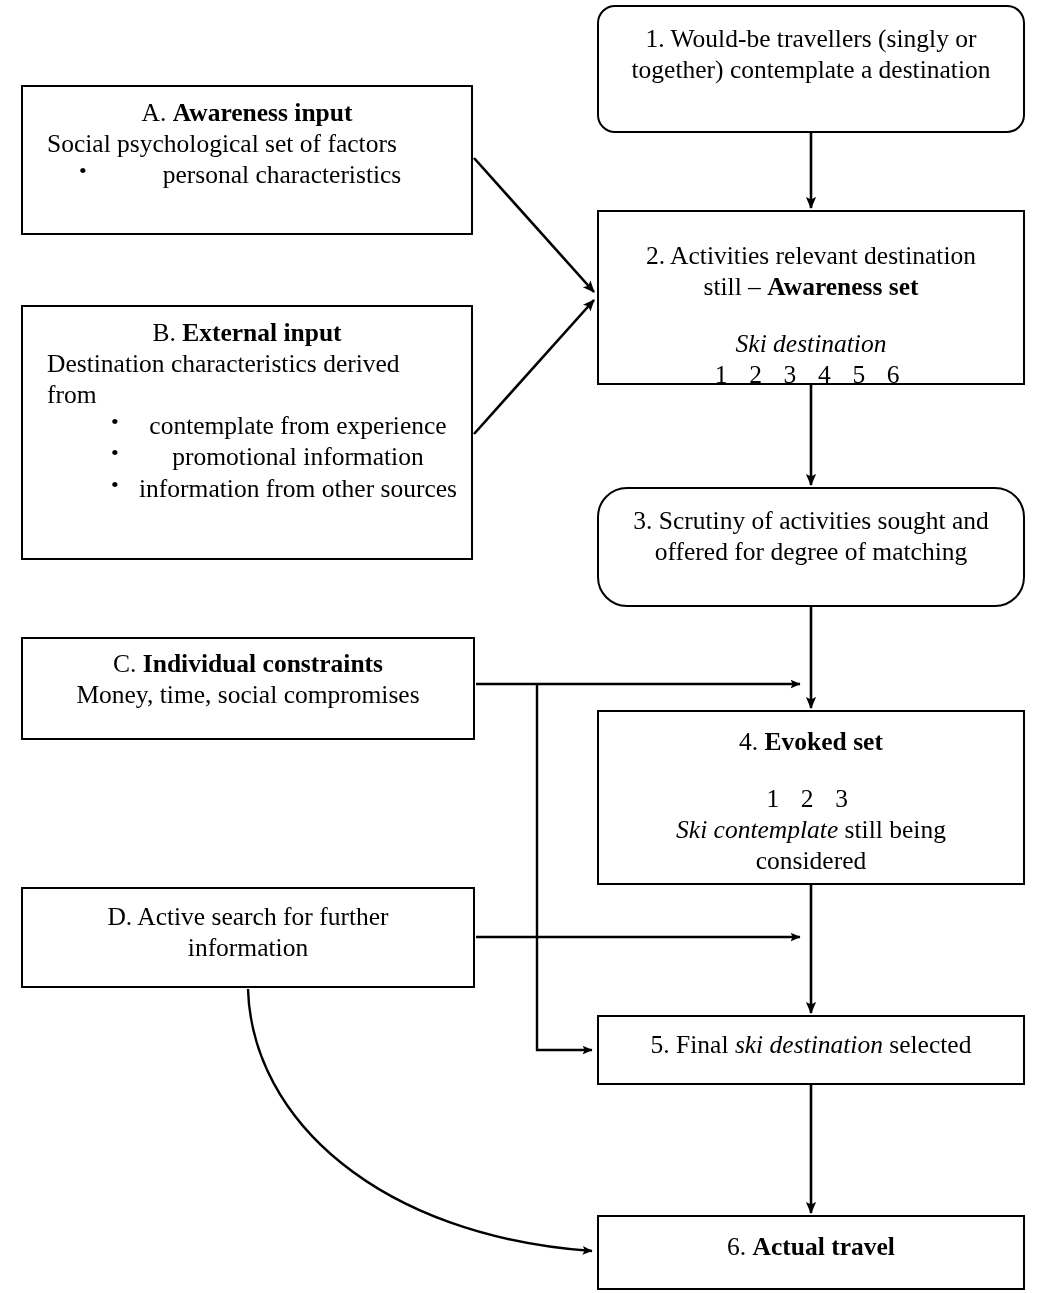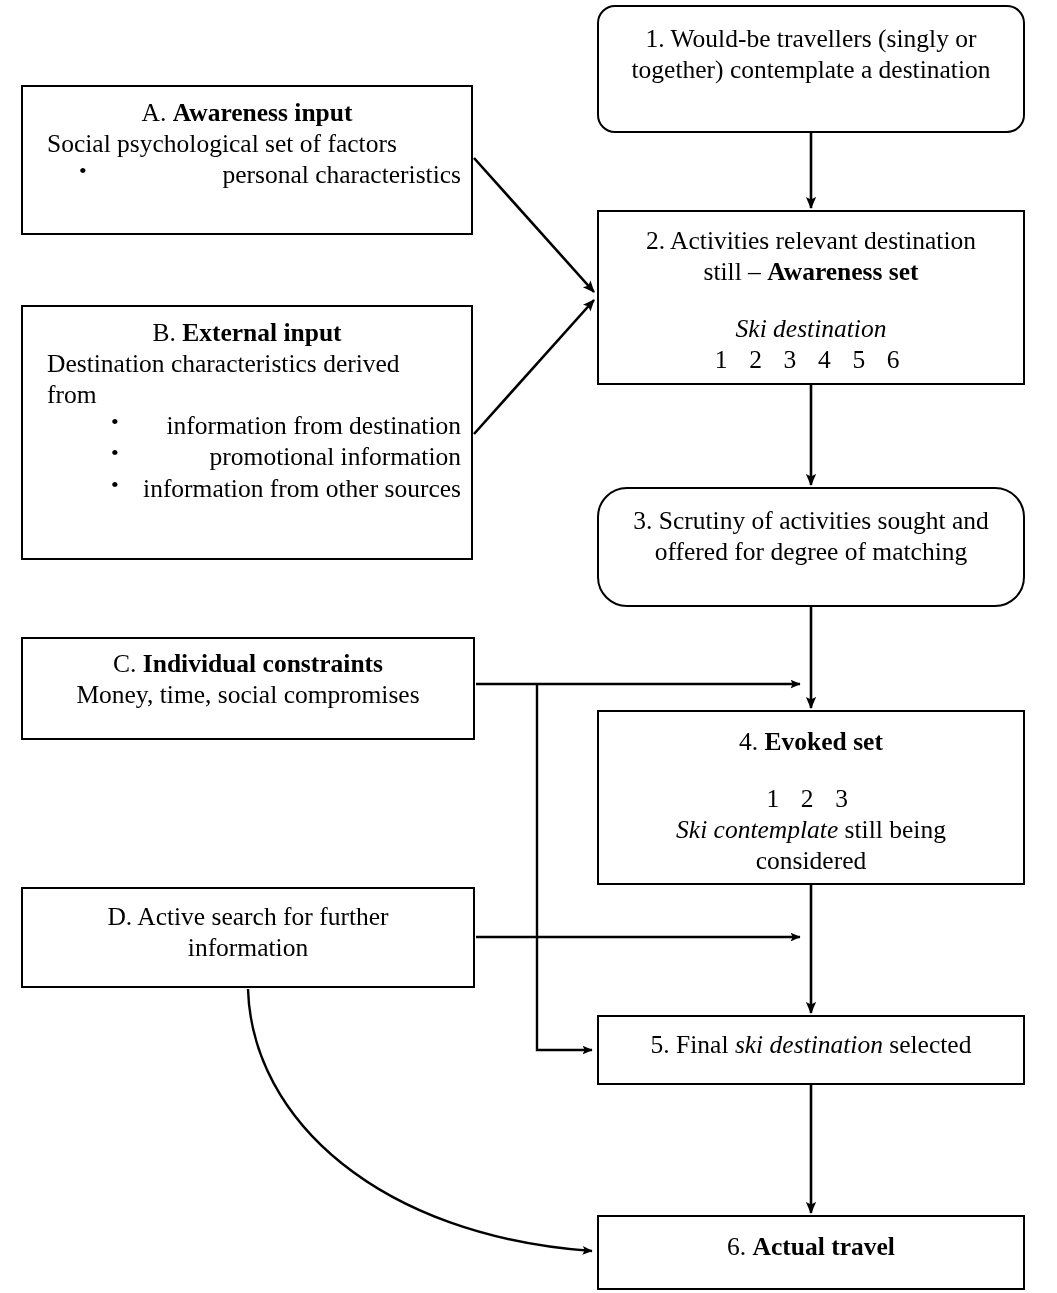--- a/index.html
+++ b/index.html
@@ -33,21 +33,21 @@
   .i { font-style: italic; }
   .lead {
     text-align: left;
     padding-left: 14px;
     padding-right: 8px;
   }
   ul.bl {
     list-style: none;
     margin: 0;
     padding: 0;
-    text-align: right;
+    text-align: center;
   }
   ul.bl.indent-a { padding-left: 42px; }
   ul.bl.indent-b { padding-left: 74px; }
   ul.bl li {
     position: relative;
     padding-left: 28px;
     line-height: 1.22;
   }
   ul.bl li::before {
     content: "\2022";
@@ -129,21 +129,21 @@
   </div>
 
   <div class="box" style="left:21px; top:305px; width:452px; height:255px;">
     <div class="inner" style="padding-top:10px;">
       <div>
         <span>B.</span>
         <span class="b">External input</span>
       </div>
       <div class="lead">Destination characteristics derived from</div>
       <ul class="bl indent-b">
-        <li>information from destination</li>
+        <li>contemplate from experience</li>
         <li>promotional information</li>
         <li>information from other sources</li>
       </ul>
     </div>
   </div>
 
   <div class="box" style="left:21px; top:637px; width:454px; height:103px;">
     <div class="inner" style="padding-top:9px;">
       <div>
         <span>C.</span>
@@ -159,21 +159,21 @@
     </div>
   </div>
 
   <div class="box" style="left:597px; top:5px; width:428px; height:128px;border-radius:18px;">
     <div class="inner" style="padding-top:16px; padding-left:22px; padding-right:22px;">
       <div>1. Would-be travellers (singly or together) contemplate a destination</div>
     </div>
   </div>
 
   <div class="box" style="left:597px; top:210px; width:428px; height:175px;">
-    <div class="inner" style="padding-top:13px; padding-left:18px; padding-right:18px;">
+    <div class="inner" style="padding-top:28px; padding-left:18px; padding-right:18px;">
       <div>2. Activities relevant destination</div>
       <div>
         <span>still – </span><span class="b">Awareness set</span>
       </div>
       <div class="gap-md"></div>
       <div class="i">Ski destination</div>
       <div class="numrow">1  2  3  4  5  6</div>
     </div>
   </div>
 

